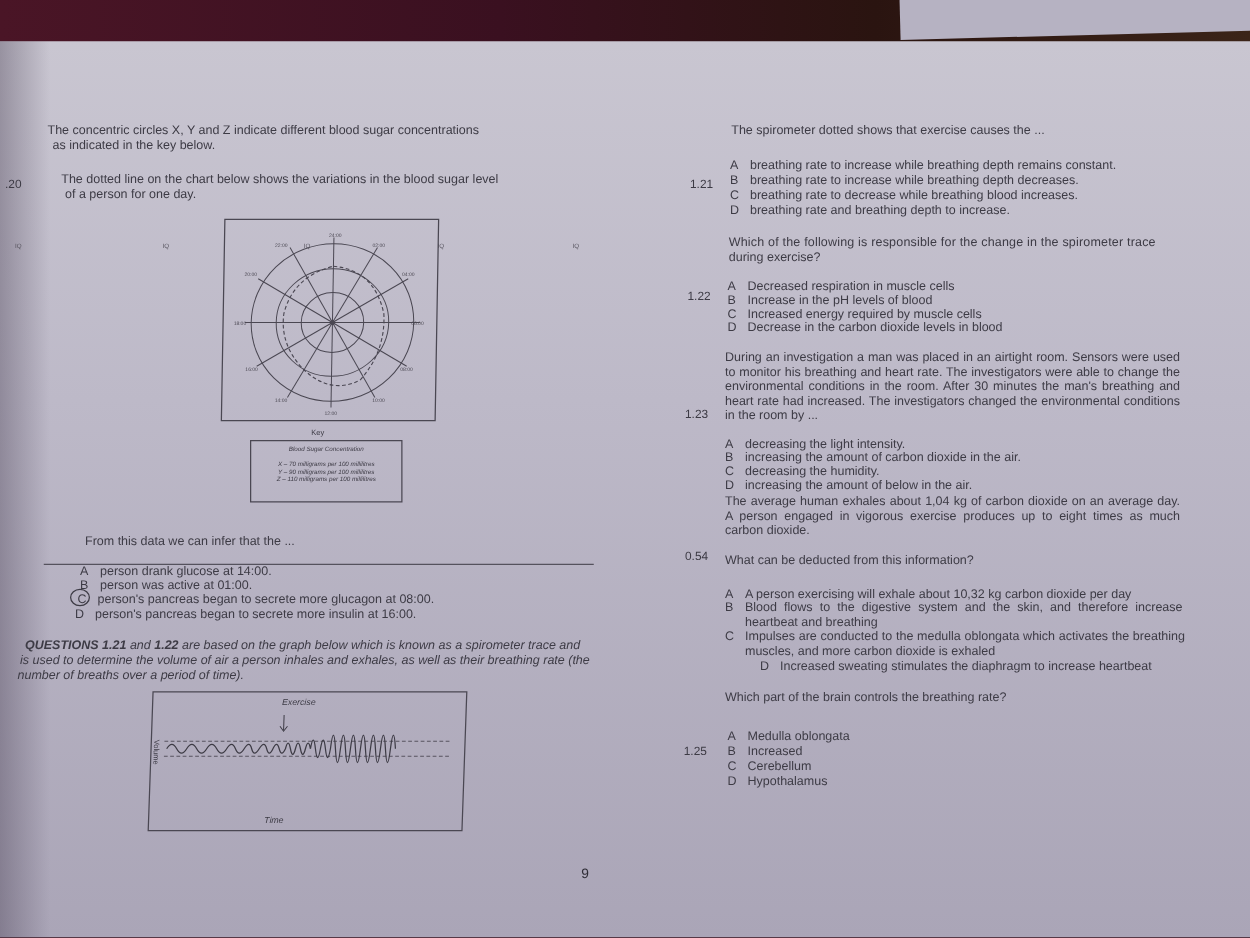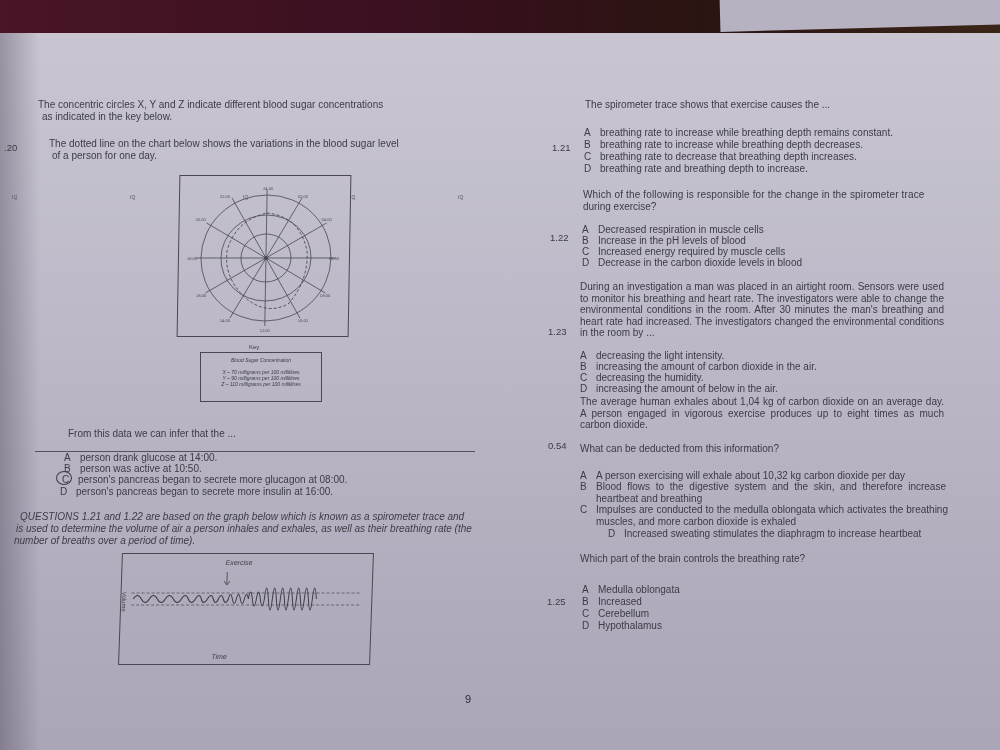--- a/index.html
+++ b/index.html
@@ -23,21 +23,21 @@
   }
   .shadow-left {
     position:absolute; left:0; top:33px; width:40px; height:717px;
     background:linear-gradient(90deg,rgba(60,50,70,.35),rgba(60,50,70,0));
   }
   .t { position:absolute; font-size:10px; line-height:11.5px; white-space:nowrap; }
   .qn { position:absolute; font-size:9.5px;margin-top:43px; }
   .opt-letter { display:inline-block; width:16px; }
   .justify { white-space:normal; text-align:justify; }
   .ital { font-style:italic; }
-  .bold { font-weight:normal; }
+  .bold { font-weight:bold; }
   .polar-box {
     position:absolute; left:178px; top:175px; width:170px; height:160px;
     border:1px solid #4a4752; transform:skewX(-1deg);
   }
   .key-box {
     position:absolute; left:200px; top:352px; width:120px; height:48px;
     border:1px solid #4a4752;
   }
   .key-box .k { font-size:5px; text-align:center; line-height:6px; font-style:italic; }
   .spiro-box {
@@ -111,21 +111,21 @@
     <div class="k" style="margin-top:6px">X – 70 milligrams per 100 millilitres</div>
     <div class="k">Y – 90 milligrams per 100 millilitres</div>
     <div class="k">Z – 110 milligrams per 100 millilitres</div>
   </div>
 
   <span class="t" style="left:68px;top:428px">From this data we can infer that the ...</span>
   <div class="divider"></div>
 
   <div class="circle-mark"></div>
   <div class="t" style="left:64px;top:452px"><span class="opt-letter">A</span><span>person drank glucose at 14:00.</span></div>
-  <div class="t" style="left:64px;top:463px"><span class="opt-letter">B</span><span>person was active at 10:50.</span></div>
+  <div class="t" style="left:64px;top:463px"><span class="opt-letter">B</span><span>person was active at 01:00.</span></div>
   <div class="t" style="left:62px;top:474px"><span class="opt-letter">C</span><span>person's pancreas began to secrete more glucagon at 08:00.</span></div>
   <div class="t" style="left:60px;top:486px"><span class="opt-letter">D</span><span>person's pancreas began to secrete more insulin at 16:00.</span></div>
 </div>
 
 <div>
   <div class="t ital" style="left:20px;top:511px">
     <span class="bold">QUESTIONS 1.21</span><span> and </span><span class="bold">1.22</span><span> are based on the graph below which is known as a spirometer trace and</span>
   </div>
   <span class="t ital" style="left:16px;top:523px">is used to determine the volume of air a person inhales and exhales, as well as their breathing rate (the</span>
   <span class="t ital" style="left:14px;top:535px">number of breaths over a period of time).</span>
@@ -142,24 +142,24 @@
     <line x1="105" y1="18" x2="105" y2="30" stroke="#3d3b45" stroke-width="0.8"></line>
     <path d="M102 27 L105 31 L108 27" stroke="#3d3b45" fill="none" stroke-width="0.8"></path>
   </svg>
   <span class="t ital" style="left:103px;top:3px;font-size:7px">Exercise</span>
   <span class="t" style="left:-8px;top:42px;font-size:6px;transform:rotate(90deg)">Volume</span>
   <span class="t ital" style="left:92px;top:97px;font-size:7px">Time</span>
 </div>
 
 <div>
   <span class="qn" style="left:552px;top:99px">1.21</span>
-  <span class="t" style="left:585px;top:99px">The spirometer trace shows that exercise causes the ...</span>
+  <span class="t" style="left:585px;top:99px">The spirometer dotted shows that exercise causes the ...</span>
   <div class="t" style="left:584px;top:127px"><span class="opt-letter">A</span><span>breathing rate to increase while breathing depth remains constant.</span></div>
   <div class="t" style="left:584px;top:139px"><span class="opt-letter">B</span><span>breathing rate to increase while breathing depth decreases.</span></div>
-  <div class="t" style="left:584px;top:151px"><span class="opt-letter">C</span><span>breathing rate to decrease that breathing depth increases.</span></div>
+  <div class="t" style="left:584px;top:151px"><span class="opt-letter">C</span><span>breathing rate to decrease while breathing blood increases.</span></div>
   <div class="t" style="left:584px;top:163px"><span class="opt-letter">D</span><span>breathing rate and breathing depth to increase.</span></div>
 </div>
 
 <div>
   <span class="qn" style="left:550px;top:189px">1.22</span>
   <span class="t" style="left:583px;top:189px;letter-spacing:0.15px">Which of the following is responsible for the change in the spirometer trace</span>
   <span class="t" style="left:583px;top:201px">during exercise?</span>
   <div class="t" style="left:582px;top:224px"><span class="opt-letter">A</span><span>Decreased respiration in muscle cells</span></div>
   <div class="t" style="left:582px;top:235px"><span class="opt-letter">B</span><span>Increase in the pH levels of blood</span></div>
   <div class="t" style="left:582px;top:246px"><span class="opt-letter">C</span><span>Increased energy required by muscle cells</span></div>

